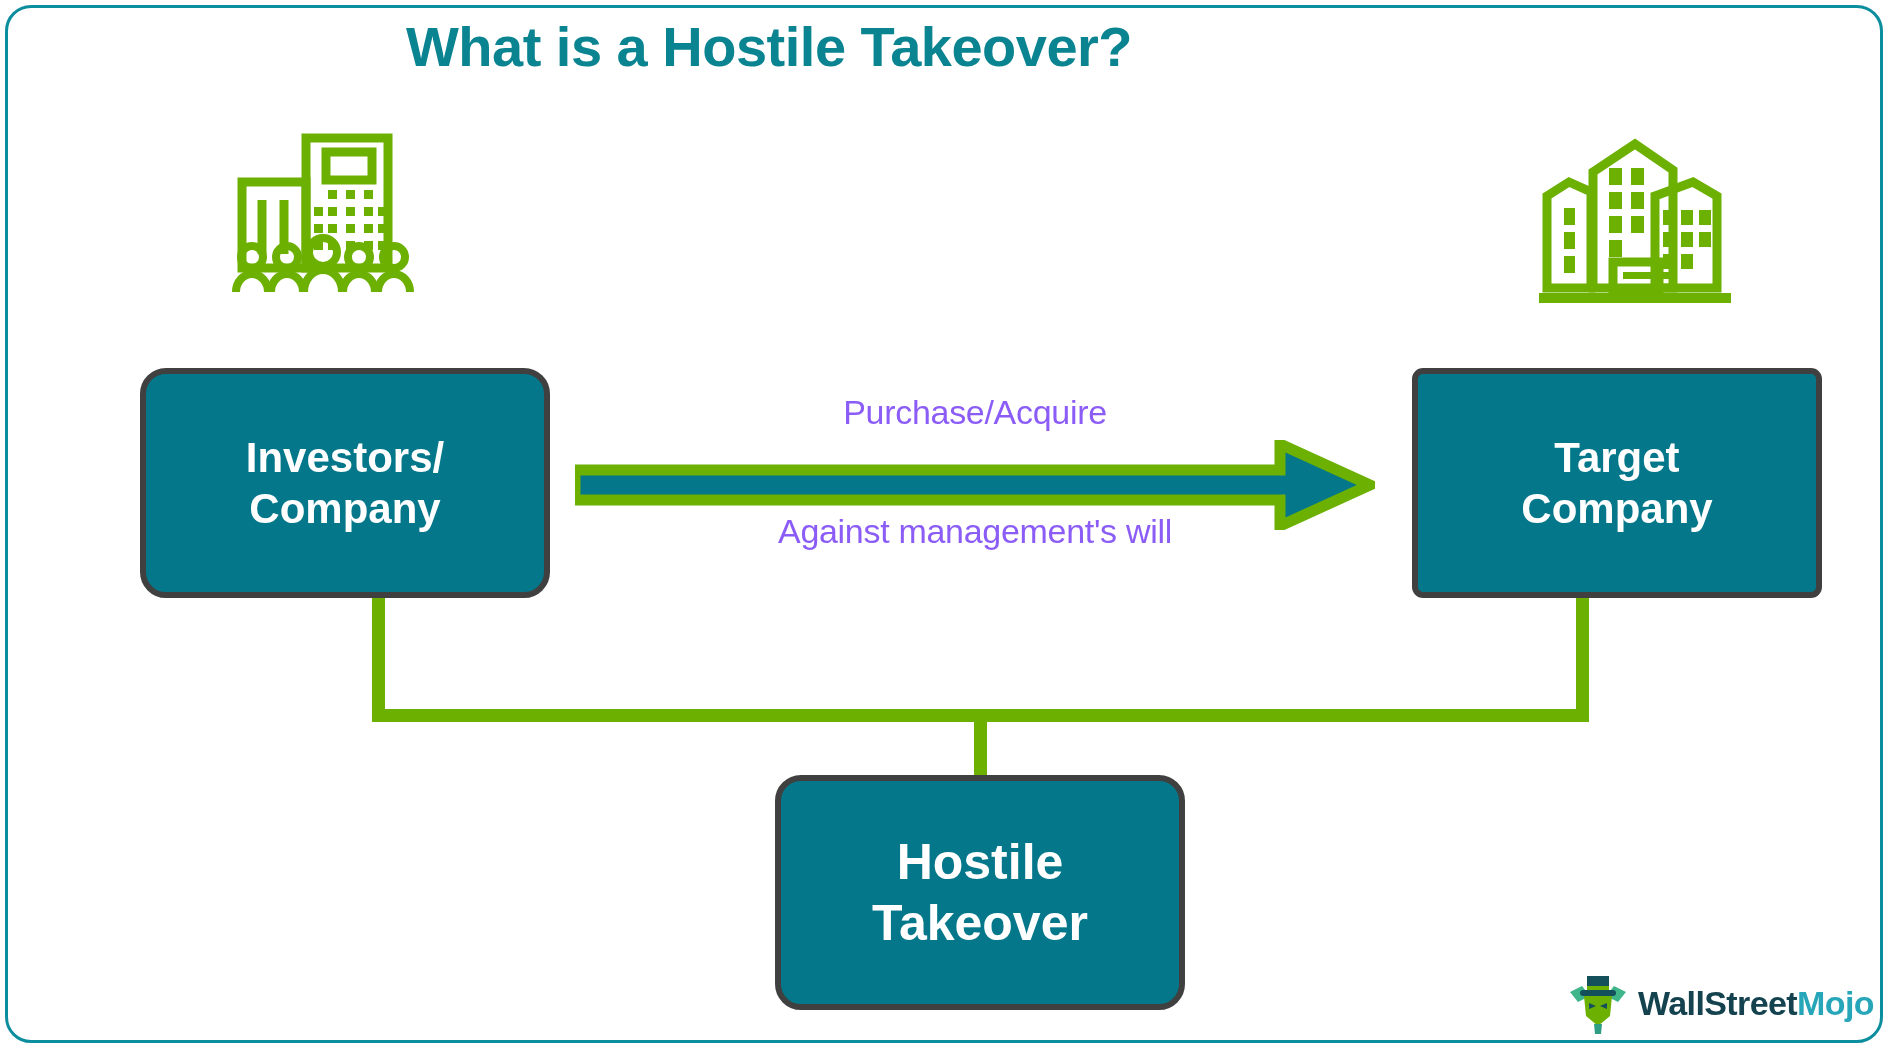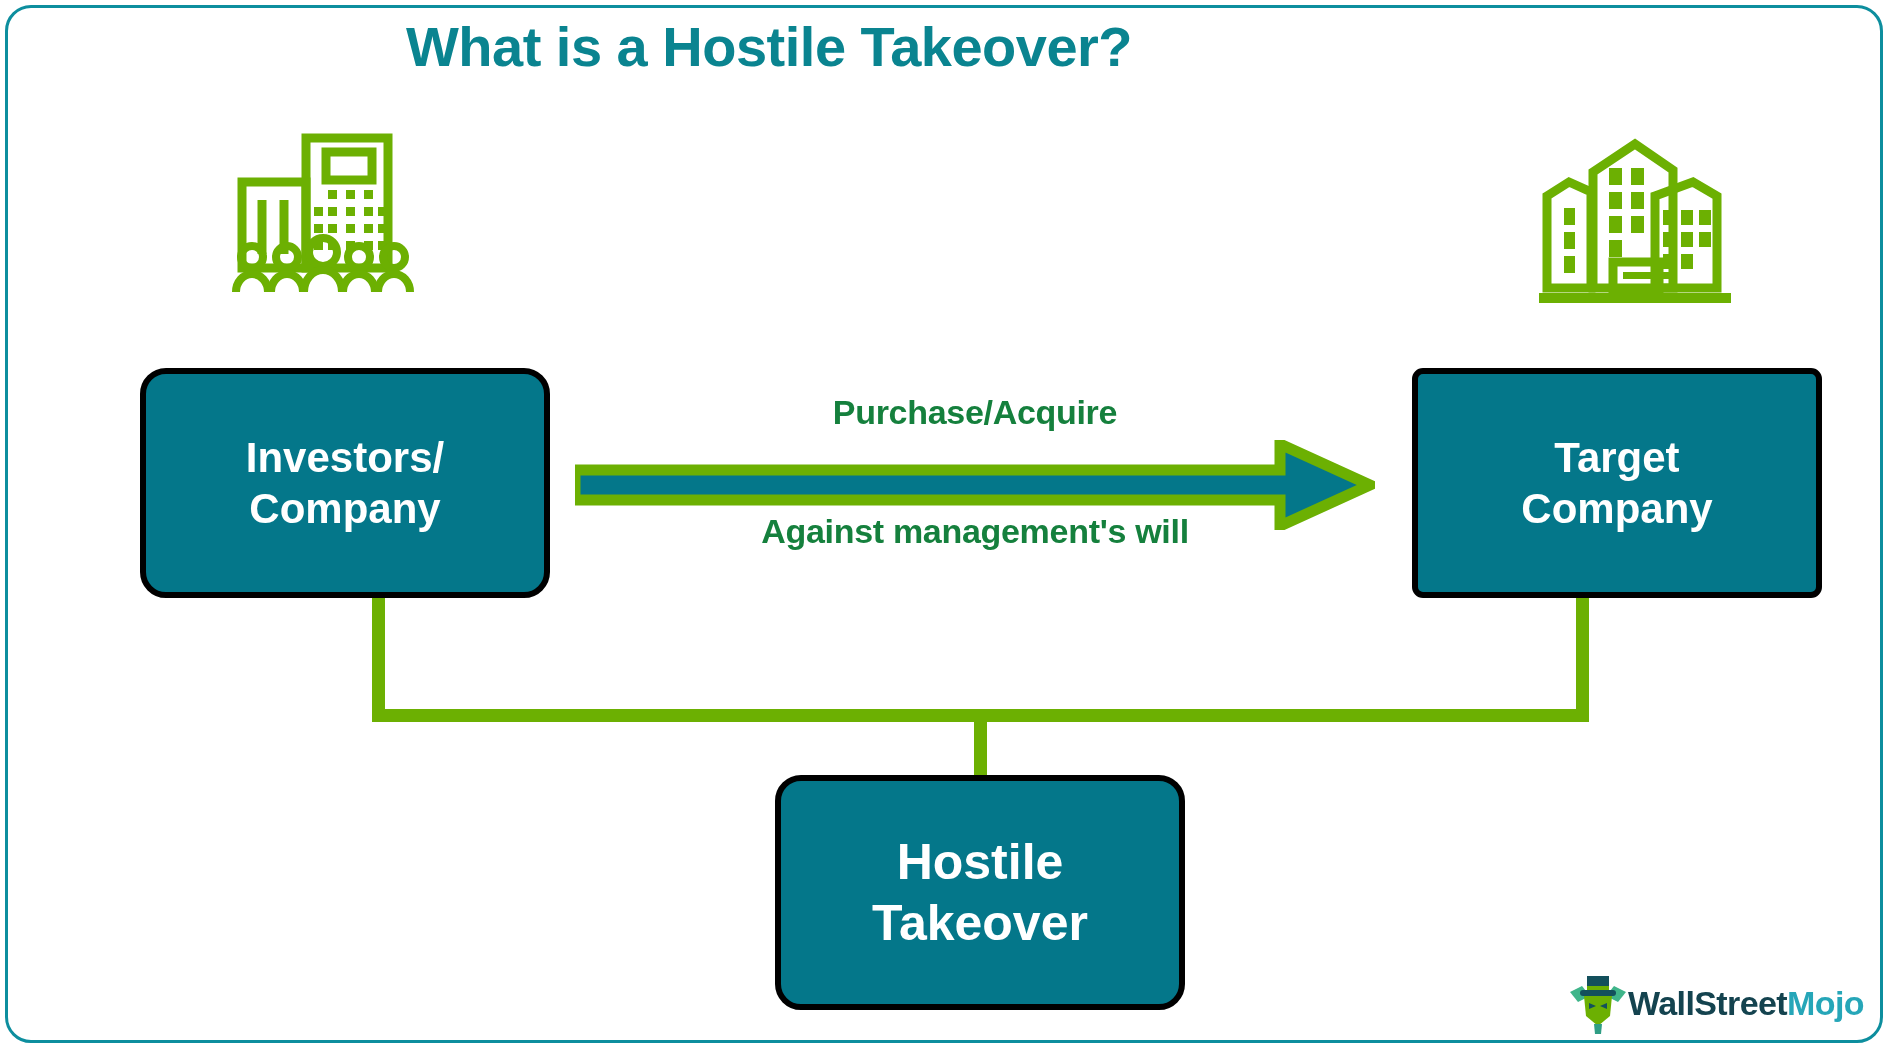--- a/index.html
+++ b/index.html
@@ -39,21 +39,21 @@
     font-weight: bold;
     letter-spacing: -0.5px;
     color: #0a8490;
     font-family: "Liberation Sans", sans-serif;
   }
 
   
   .node {
     position: absolute;
     background: #04778a;
-    border: 6px solid #000000;
+    border: 6px solid #404040;
     border-radius: 26px;
     box-sizing: border-box;
     display: flex;
     align-items: center;
     justify-content: center;
     color: #ffffff;
     font-weight: bold;
     text-align: center;
     line-height: 1.22;
     font-family: "Liberation Sans", sans-serif;
@@ -87,22 +87,22 @@
     left: 575px;
     top: 440px;
     width: 800px;
     height: 90px;
   }
   .arrow-label {
     position: absolute;
     width: 800px;
     text-align: center;
     font-size: 34px;
-    font-weight: bold;
-    color: #15803d;
+    font-weight: normal;
+    color: #8b5cf6;
     font-family: "Liberation Sans", sans-serif;
     letter-spacing: -0.3px;
   }
   #label-top   { left: 575px; top: 393px; }
   #label-bottom{ left: 575px; top: 512px; }
 
   
   .conn {
     position: absolute;
     background: #6cb002;
@@ -121,20 +121,21 @@
 
   
   #logo {
     position: absolute;
     left: 1568px;
     top: 968px;
     width: 300px;
     height: 70px;
     display: flex;
     align-items: center;
+    gap: 10px;
   }
   #logo-mark { width: 60px; height: 62px; flex: 0 0 auto; }
   #logo-text {
     font-size: 34px;
     font-weight: bold;
     white-space: nowrap;
     font-family: "Liberation Sans", sans-serif;
     letter-spacing: -0.6px;
   }
   .logo-wall { color: #14434f; }

